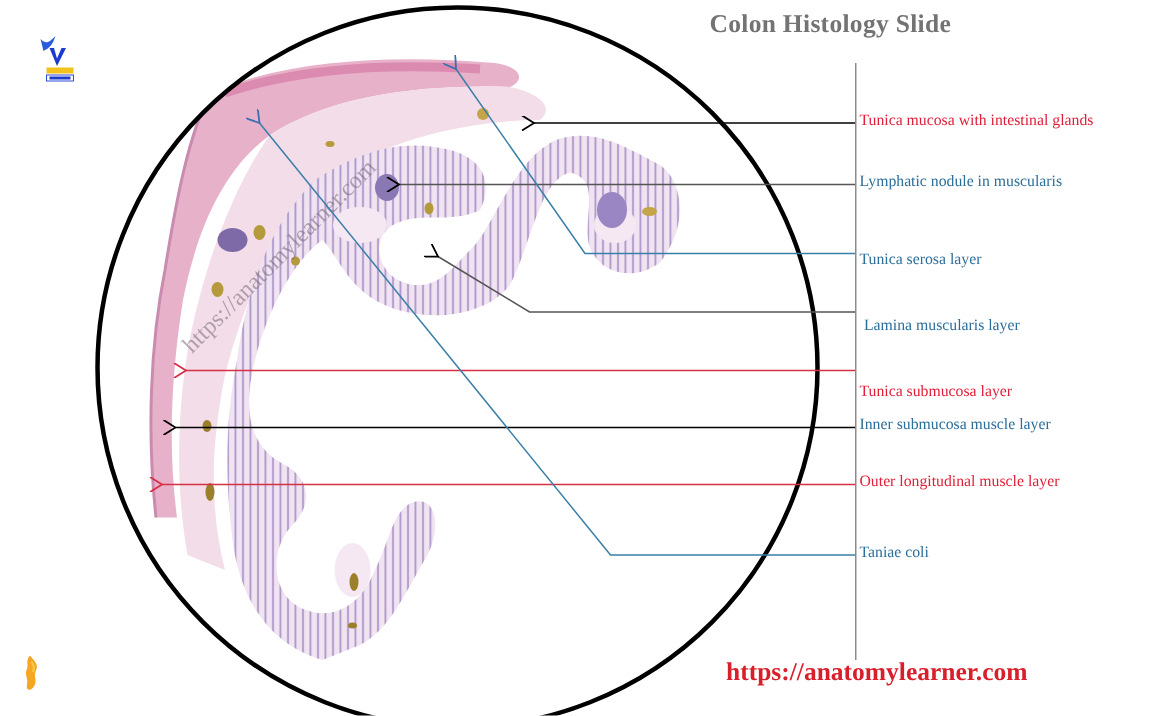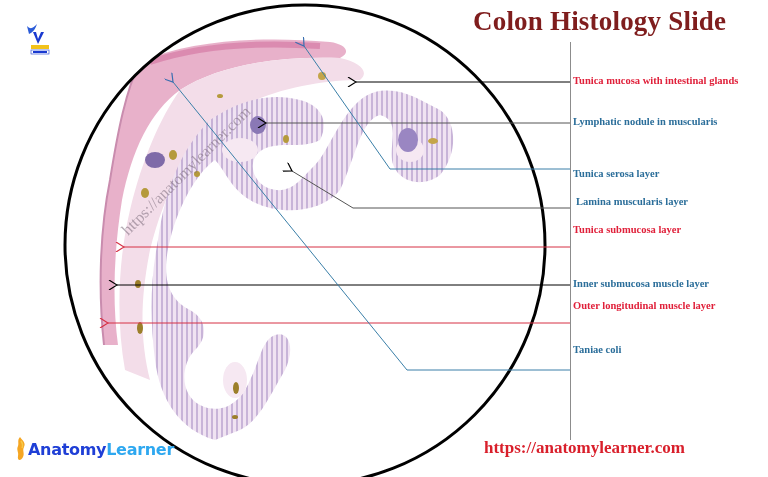--- a/index.html
+++ b/index.html
@@ -3,30 +3,30 @@
   <meta charset="utf-8">
   <style>
     html, body { margin: 0; padding: 0; }
     body {
       width: 768px; height: 477px; position: relative; overflow: hidden;
       background: #ffffff;
       font-family: "Liberation Serif", "DejaVu Serif", serif;
     }
     .title {
       position: absolute; left: 473px; top: 6px;
-      font-size: 27px; font-weight: bold; color: #7f1d1d;
+      font-size: 17px; font-weight: bold; color: #737373;
       font-family: "Liberation Serif", serif; letter-spacing: 0.2px;
       white-space: nowrap;
     }
     .divider {
       position: absolute; left: 570px; top: 42px; width: 1px; height: 398px;
       background: #8c8c8c;
     }
     .label {
-      position: absolute; left: 573px; font-size: 10.5px; font-weight: bold;
+      position: absolute; left: 573px; font-size: 10.5px; font-weight: normal;
       white-space: nowrap; font-family: "Liberation Serif", serif;
     }
     .label.red { color: #e0203a; }
     .label.blue { color: #2b6e9a; }
     .url {
       position: absolute; left: 484px; top: 438px;
       font-size: 17px; font-weight: bold; color: #d91f2b;
       font-family: "Liberation Serif", serif; white-space: nowrap;
     }
     .slide { position: absolute; left: 0; top: 0; }
@@ -125,29 +125,26 @@
   </svg>
 </div>
 
 <div class="title">Colon Histology Slide</div>
 
 <div class="divider"></div>
 
 <div class="label red" style="top:75px">Tunica mucosa with intestinal glands</div>
 <div class="label blue" style="top:116px">Lymphatic  nodule in muscularis</div>
 <div class="label blue" style="top:168px">Tunica serosa layer</div>
-<div class="label blue" style="top:196px; left:576px">Lamina muscularis layer</div>
-<div class="label red" style="top:224px">Tunica submucosa layer</div>
+<div class="label blue" style="top:212px; left:576px">Lamina muscularis layer</div>
+<div class="label red" style="top:256px">Tunica submucosa layer</div>
 <div class="label blue" style="top:278px">Inner submucosa muscle layer</div>
-<div class="label red" style="top:300px">Outer longitudinal muscle layer</div>
-<div class="label blue" style="top:344px">Taniae coli</div>
+<div class="label red" style="top:316px">Outer longitudinal muscle layer</div>
+<div class="label blue" style="top:363px">Taniae coli</div>
 
 <div class="url">https://anatomylearner.com</div>
 
 <div class="logo-bottom">
   <svg width="14" height="24" viewBox="0 0 14 24">
     <path d="M6,0 C9,4 12,6 10,10 C8,14 11,16 9,20 C7,24 3,24 4,19 C5,15 2,13 4,9 C5,6 3,3 6,0 Z" fill="#f5a623"></path>
     <path d="M7,4 C9,7 9,9 8,11" stroke="#f7c948" stroke-width="1.5" fill="none"></path>
   </svg>
-  <span class="logo-text">
-    <span class="a">Anatomy</span><span class="b">Learner</span>
-  </span>
 </div>
 
 </body></html>

